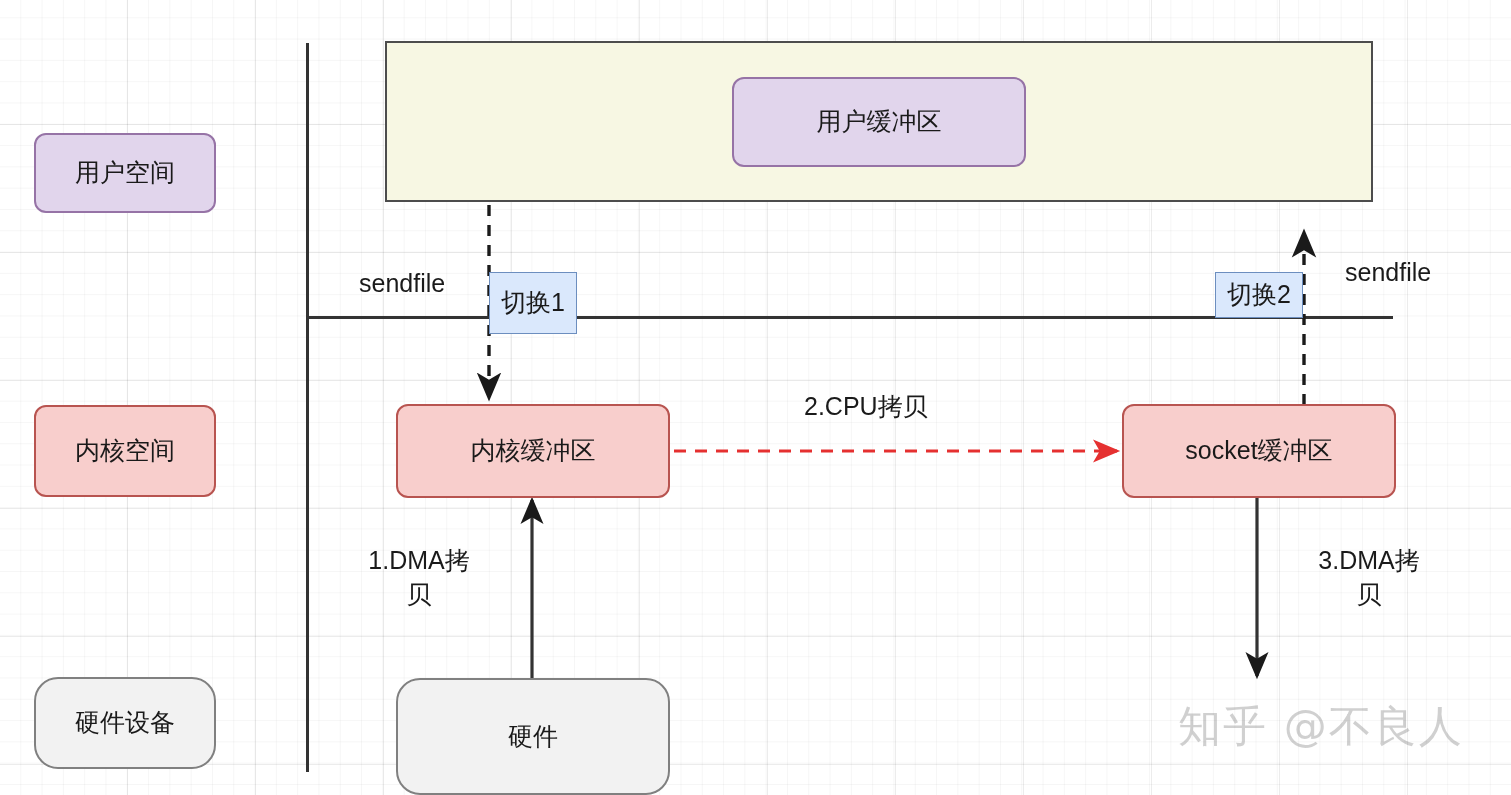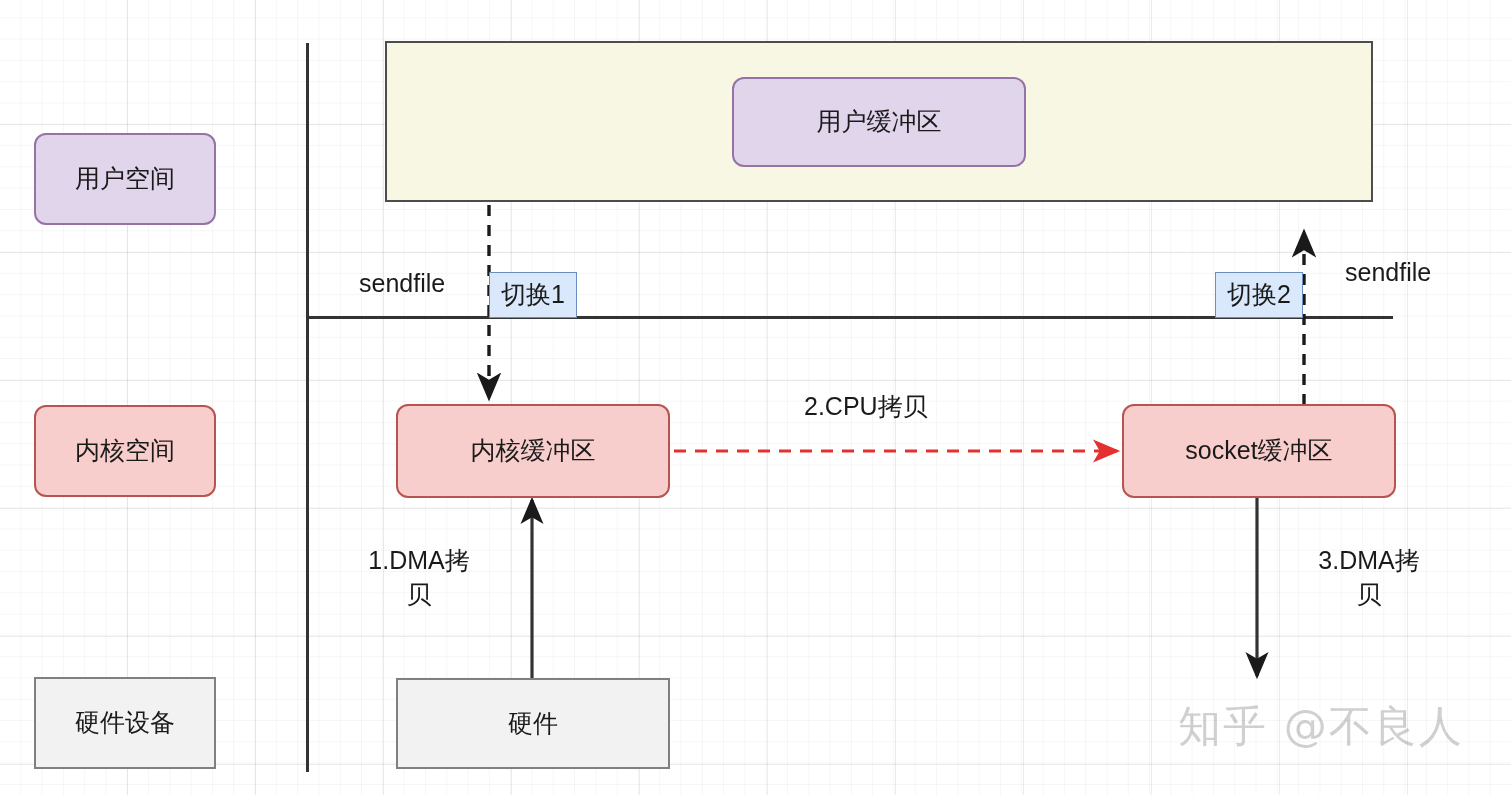--- a/index.html
+++ b/index.html
@@ -53,21 +53,21 @@
   }
   .node-pink {
     background: #f8cecc;
     border: 2px solid #b85450;
     border-radius: 12px;
     font-size: 25px;
   }
   .node-grey {
     background: #f2f2f2;
     border: 2px solid #808080;
-    border-radius: 0;
+    border-radius: 24px;
     font-size: 25px;
   }
   .node-blue {
     background: #dae8fc;
     border: 1.5px solid #6c8ebf;
     border-radius: 0px;
     font-size: 25px;
   }
   .region-yellow {
     position: absolute;
@@ -119,53 +119,53 @@
 
     <line x1="1304" y1="425" x2="1304" y2="232" stroke="#1a1a1a" stroke-width="3.4" stroke-dasharray="11 9" marker-end="url(#arrow-black)"></line>
 
     <line x1="674" y1="451" x2="1117" y2="451" stroke="#e53030" stroke-width="3.2" stroke-dasharray="12 9" marker-end="url(#arrow-red)"></line>
 
     <line x1="532" y1="680" x2="532" y2="500" stroke="#333333" stroke-width="3.2" marker-end="url(#arrow-black)"></line>
 
     <line x1="1257" y1="497" x2="1257" y2="676" stroke="#333333" stroke-width="3.2" marker-end="url(#arrow-black)"></line>
   </svg>
 
-  <div class="node node-purple" style="left:34px; top:133px; width:182px; height:92px;">
+  <div class="node node-purple" style="left:34px; top:133px; width:182px; height:80px;">
     <span>用户空间</span>
   </div>
 
   <div class="node node-pink" style="left:34px; top:405px; width:182px; height:92px;">
     <span>内核空间</span>
   </div>
 
   <div class="node node-grey" style="left:34px; top:677px; width:182px; height:92px;">
     <span>硬件设备</span>
   </div>
 
   <div class="node node-purple" style="left:732px; top:77px; width:294px; height:90px;">
     <span>用户缓冲区</span>
   </div>
 
-  <div class="node node-blue" style="left:489px; top:272px; width:88px; height:46px;">
+  <div class="node node-blue" style="left:489px; top:272px; width:88px; height:62px;">
     <span>切换1</span>
   </div>
 
   <div class="node node-blue" style="left:1215px; top:272px; width:88px; height:46px;">
     <span>切换2</span>
   </div>
 
   <div class="node node-pink" style="left:396px; top:404px; width:274px; height:94px;">
     <span>内核缓冲区</span>
   </div>
 
   <div class="node node-pink" style="left:1122px; top:404px; width:274px; height:94px;text-align:right;">
     <span>socket缓冲区</span>
   </div>
 
-  <div class="node node-grey" style="left:396px; top:678px; width:274px; height:91px;align-items:center;">
+  <div class="node node-grey" style="left:396px; top:678px; width:274px; height:117px;align-items:center;">
     <span>硬件</span>
   </div>
 
 
   <div class="plain-label" style="left:359px; top:267px;">sendfile</div>
 
   <div class="plain-label" style="left:1345px; top:256px;">sendfile</div>
 
   <div class="plain-label label-center" style="left:363px; top:544px; width:112px;">1.DMA拷
 贝</div>

